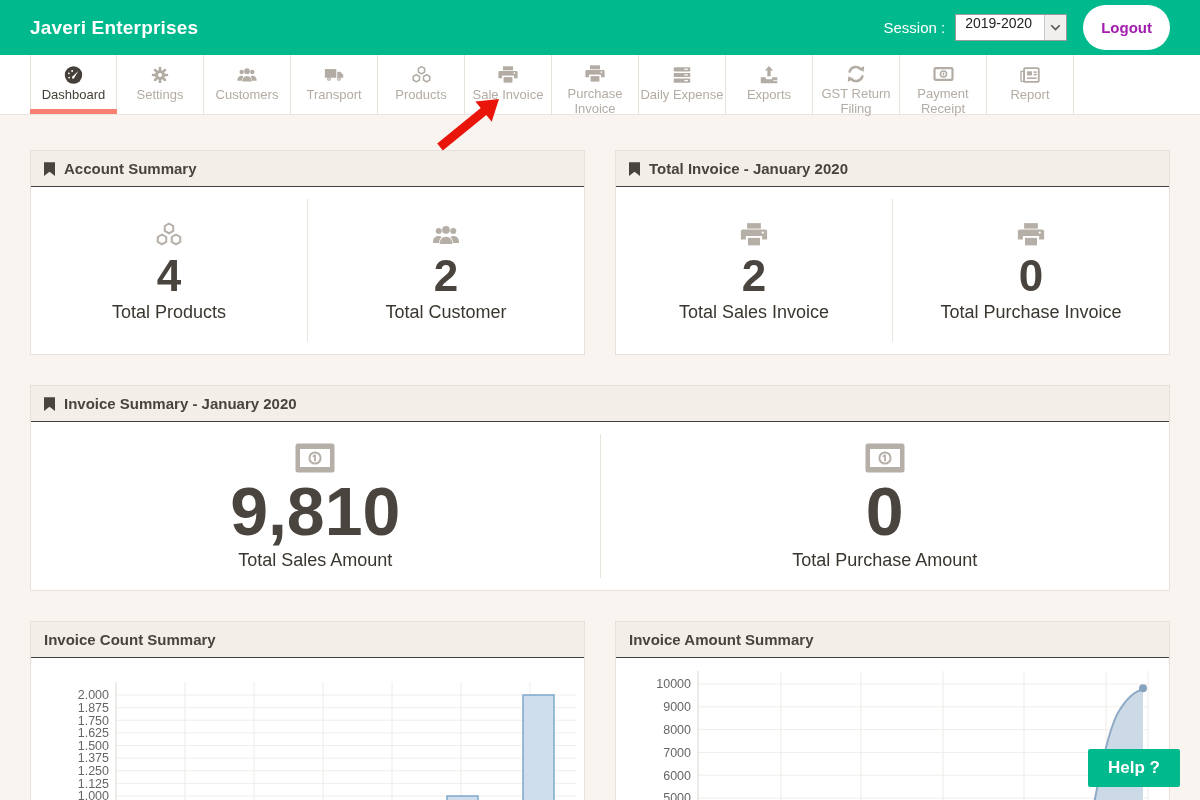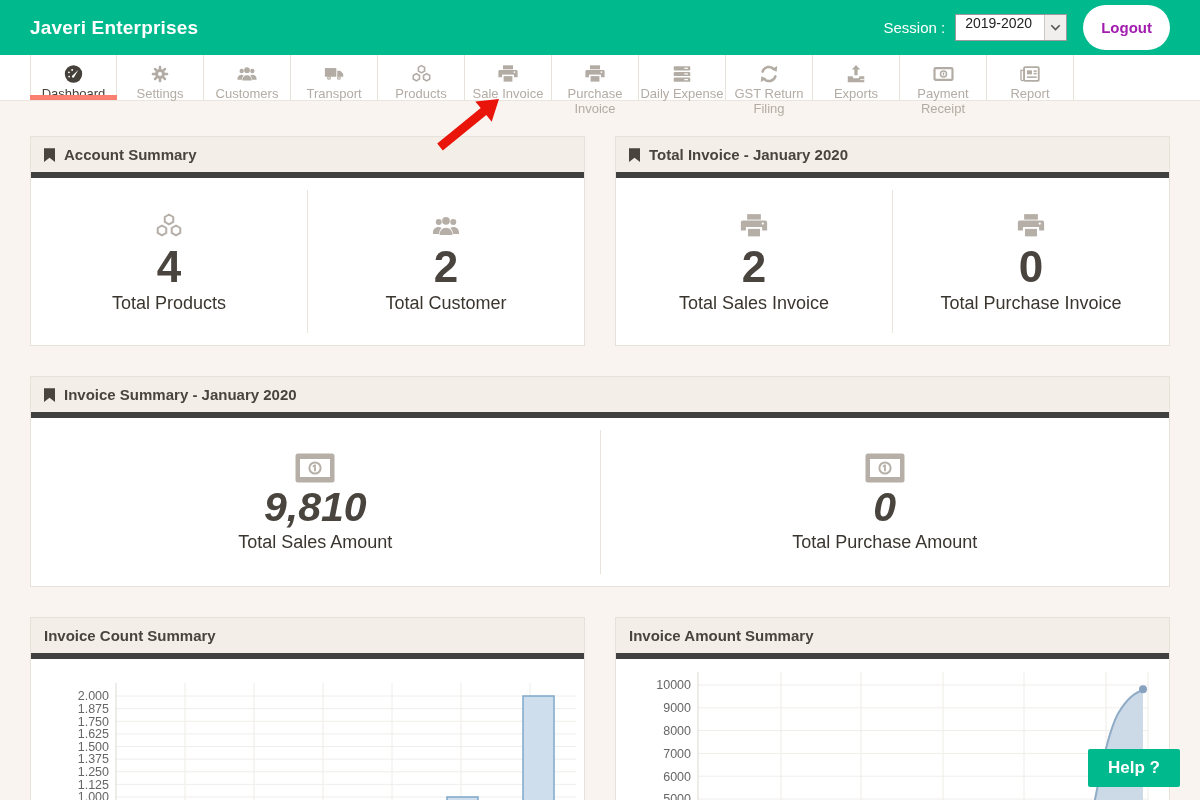--- a/index.html
+++ b/index.html
@@ -24,21 +24,21 @@
   .session-select .sel-arrow {
     width:22px; height:100%; background:#f0efee; border-left:1px solid #c9c9c9;
     display:flex; align-items:center; justify-content:center;
   }
   .logout-btn {
     background:#fff; color:#a21caf; font-weight:bold; font-size:15px;
     border:none; border-radius:999px; padding:14px 18px; cursor:pointer; margin-left:6px;
   }
   
   .nav-bar {
-    height:46px; background:#fff; display:flex; padding-left:30px;
+    height:60px; background:#fff; display:flex; padding-left:30px;
     border-bottom:1px solid #eae5de;
   }
   .tab {
     width:87px; border-right:1px solid #e7e2da; position:relative; cursor:pointer;
     display:flex; flex-direction:column; align-items:center; padding-top:8px;
     color:#b3aca4; text-align:center;
   }
   .tab:first-child { border-left:1px solid #e7e2da; }
   .tab .tico { height:23px; display:flex; align-items:center; }
   .tab .tico svg { display:block; }
@@ -51,31 +51,31 @@
   
   .content { padding:0 30px; }
   .card-row { display:flex; gap:30px; }
   .row-1 { margin-top:35px; }
   .row-2 { margin-top:30px; }
   .card {
     background:#fff; border:1px solid #e6e1d9; width:555px;
   }
   .card.full { width:1140px; }
   .card-header {
-    background:#f3efe8; border-bottom:6px solid #404040; padding:9px 13px;
+    background:#f3efe8; border-bottom:1px solid #404040; padding:9px 13px;
     display:flex; align-items:center; gap:9px;
     font-size:15px; font-weight:bold; color:#49443e;
   }
   .card-header .bm { color:#49443e; display:flex; }
   .stats-body { height:167px; display:flex; align-items:center; }
   .stats-body.tall { height:168px; }
   .stat { flex:1; display:flex; flex-direction:column; align-items:center; gap:3px; }
   .stat .sico { color:#b6afa7; height:32px; display:flex; align-items:flex-end; }
   .stat .value { font-size:44px; font-weight:bold; color:#49443e; line-height:1.05; }
-  .stat .value.big { font-size:41px;font-style:italic; }
+  .stat .value.big { font-size:68px; }
   .stat .label { font-size:18px; font-weight:normal; color:#3a362f; }
   .stat-divider { width:1px; background:#e8e3db; align-self:stretch; margin:12px 0; }
   
   .chart-body { height:230px; overflow:hidden; background:#fff; }
   .chart-body svg { display:block; }
   .tick-text { font-size:12.5px; fill:#666; }
   
   .help-btn {
     position:absolute; right:20px; bottom:13px; background:#00b98c; color:#fff;
     font-weight:bold; font-size:17px; border:none; border-radius:2px;
@@ -197,43 +197,43 @@
             <rect x="14.5" y="5.1" width="4" height="1.3"></rect>
             <rect x="14.5" y="11.3" width="4" height="1.3"></rect>
             <rect x="14.5" y="17.5" width="4" height="1.3"></rect>
           </g>
         </svg>
     </span>
     <span class="tlabel">Daily Expense</span>
   </div>
   <div class="tab">
     <span class="tico">
+      <svg width="22" height="22" viewBox="0 0 24 24" fill="currentColor">
+          <path d="M12 2.2l4.6 5h-2.8v6.2h-3.6V7.2H7.4z"></path>
+          <path d="M3 14.5h5.2l.9 2h5.8l.9-2H21V21H3z"></path>
+          <circle cx="17.6" cy="18" r=".9" fill="#fff"></circle>
+          <circle cx="19.7" cy="18" r=".9" fill="#fff"></circle>
+        </svg>
+    </span>
+    <span class="tlabel">Exports</span>
+  </div>
+  <div class="tab">
+    <span class="tico">
       <svg width="22" height="22" viewBox="0 0 24 24">
           <g fill="none" stroke="currentColor" stroke-width="2.7" stroke-linecap="round">
             <path d="M5 9.4A7.3 7.3 0 0 1 17.4 6.7"></path>
             <path d="M19 14.6A7.3 7.3 0 0 1 6.6 17.3"></path>
           </g>
           <g fill="currentColor">
             <path d="M21 3.2l-.7 6.4-5.5-2.9z"></path>
             <path d="M3 20.8l.7-6.4 5.5 2.9z"></path>
           </g>
         </svg>
     </span>
     <span class="tlabel">GST Return Filing</span>
-  </div>
-  <div class="tab">
-    <span class="tico">
-      <svg width="22" height="22" viewBox="0 0 24 24" fill="currentColor">
-          <path d="M12 2.2l4.6 5h-2.8v6.2h-3.6V7.2H7.4z"></path>
-          <path d="M3 14.5h5.2l.9 2h5.8l.9-2H21V21H3z"></path>
-          <circle cx="17.6" cy="18" r=".9" fill="#fff"></circle>
-          <circle cx="19.7" cy="18" r=".9" fill="#fff"></circle>
-        </svg>
-    </span>
-    <span class="tlabel">Exports</span>
   </div>
   <div class="tab">
     <span class="tico">
       <svg width="23" height="22" viewBox="0 0 24 24" fill="none" stroke="currentColor">
           <rect x="2.2" y="5.5" width="19.6" height="13" rx="1.4" stroke-width="2.4"></rect>
           <circle cx="12" cy="12" r="3.3" stroke-width="1.7"></circle>
           <path d="M12 10.4v3.2" stroke-width="1.5"></path>
         </svg>
     </span>
     <span class="tlabel">Payment Receipt</span>

